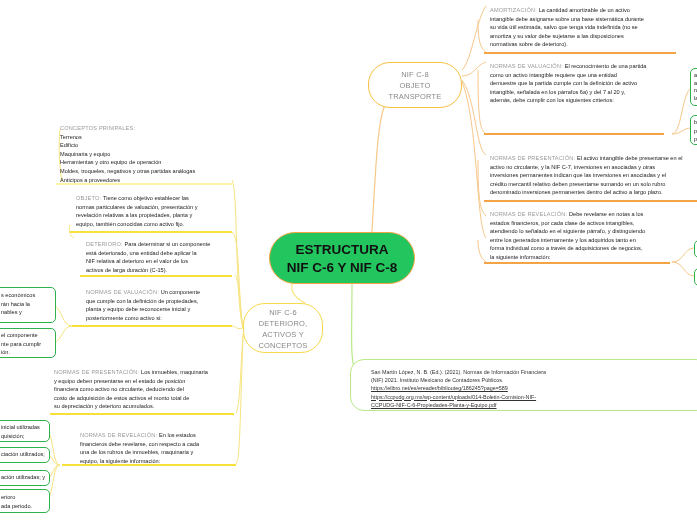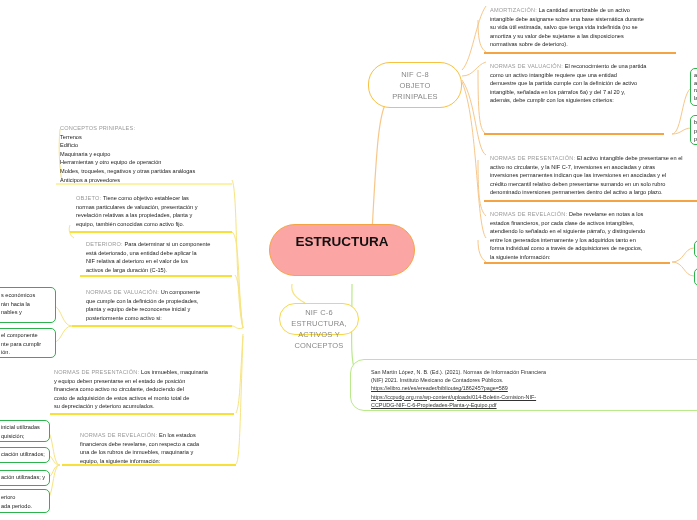--- a/index.html
+++ b/index.html
@@ -1,35 +1,35 @@
 <!DOCTYPE html>
 <html><head>
 <meta charset="utf-8">
 <style>
   * { box-sizing: border-box; margin: 0; padding: 0; }
   html, body { width: 697px; height: 520px; overflow: hidden; background: #ffffff; }
   body { position: relative; font-family: "Liberation Sans", sans-serif; color: #333; }
   svg.lines { position: absolute; left: 0; top: 0; width: 697px; height: 520px; pointer-events: none; }
 
   .central {
-    position: absolute; left: 269px; top: 224px; width: 146px; height: 52px;
-    border: 1.5px solid #f5a445; border-radius: 26px; background: #fca5a5;
+    position: absolute; left: 269px; top: 232px; width: 146px; height: 52px;
+    border: 1.5px solid #f5a445; border-radius: 26px; background: #22c55e;
     font-family: "Liberation Sans", sans-serif; font-weight: bold; font-size: 13.5px;
     color: #111; text-align: center; line-height: 18px; padding-top: 8px;
   }
   .central span { display: block; }
 
   .main-topic {
     position: absolute; background: #fff; text-align: center;
     font-size: 7.5px; line-height: 11px; color: #888; letter-spacing: 0.2px;
     border-radius: 22px;
   }
   .main-topic span { display: block; }
   .topic-c8 { left: 368px; top: 54px; width: 94px; height: 46px; border: 1.5px solid #f7c142; padding-top: 6px; margin-top: 8px; }
-  .topic-c6 { left: 243px; top: 303px; width: 80px; height: 32px; border: 1.5px solid #f7d84a; padding-top: 3px; margin-left: 36px; }
+  .topic-c6 { left: 243px; top: 303px; width: 80px; height: 50px; border: 1.5px solid #f7d84a; padding-top: 3px; }
 
   .note {
     position: absolute; font-size: 5.6px; line-height: 8.6px; color: #222;
   }
   .note .lbl { color: #999; letter-spacing: 0.2px; }
 
   .bar { position: absolute; height: 2px; }
 
   .green-box {
     position: absolute; border: 1.5px solid #2db24d; border-radius: 5px;
@@ -82,31 +82,32 @@
   <path d="M72 326 C 62 326, 62 342, 54 342" stroke="#f7e480" stroke-width="1" fill="none"></path>
 
   <path d="M60 465 C 52 465, 54 432, 46 430" stroke="#f7e480" stroke-width="1" fill="none"></path>
   <path d="M60 465 C 52 465, 54 455, 46 455" stroke="#f7e480" stroke-width="1" fill="none"></path>
   <path d="M60 465 C 52 465, 54 478, 46 478" stroke="#f7e480" stroke-width="1" fill="none"></path>
   <path d="M60 465 C 52 465, 54 498, 46 500" stroke="#f7e480" stroke-width="1" fill="none"></path>
 </svg>
 
 <div class="central">
   <span>ESTRUCTURA</span>
+  <span>NIF C-6 Y NIF C-8</span>
 </div>
 
 <div class="main-topic topic-c8">
   <span>NIF C-8</span>
   <span>OBJETO</span>
-  <span>PRINIPALES</span>
+  <span>TRANSPORTE</span>
 </div>
 
 <div class="main-topic topic-c6">
   <span>NIF C-6</span>
-  <span>ESTRUCTURA,</span>
+  <span>DETERIORO,</span>
   <span>ACTIVOS Y</span>
   <span>CONCEPTOS</span>
 </div>
 
 <div class="note" style="left:490px; top:6px; width:200px;">
   <div><span class="lbl">AMORTIZACIÓN: </span><span>La cantidad amortizable de un activo</span></div>
   <div>intangible debe asignarse sobre una base sistemática durante</div>
   <div>su vida útil estimada, salvo que tenga vida indefinida (no se</div>
   <div>amortiza y su valor debe sujetarse a las disposiciones</div>
   <div>normativas sobre de deterioro).</div>

